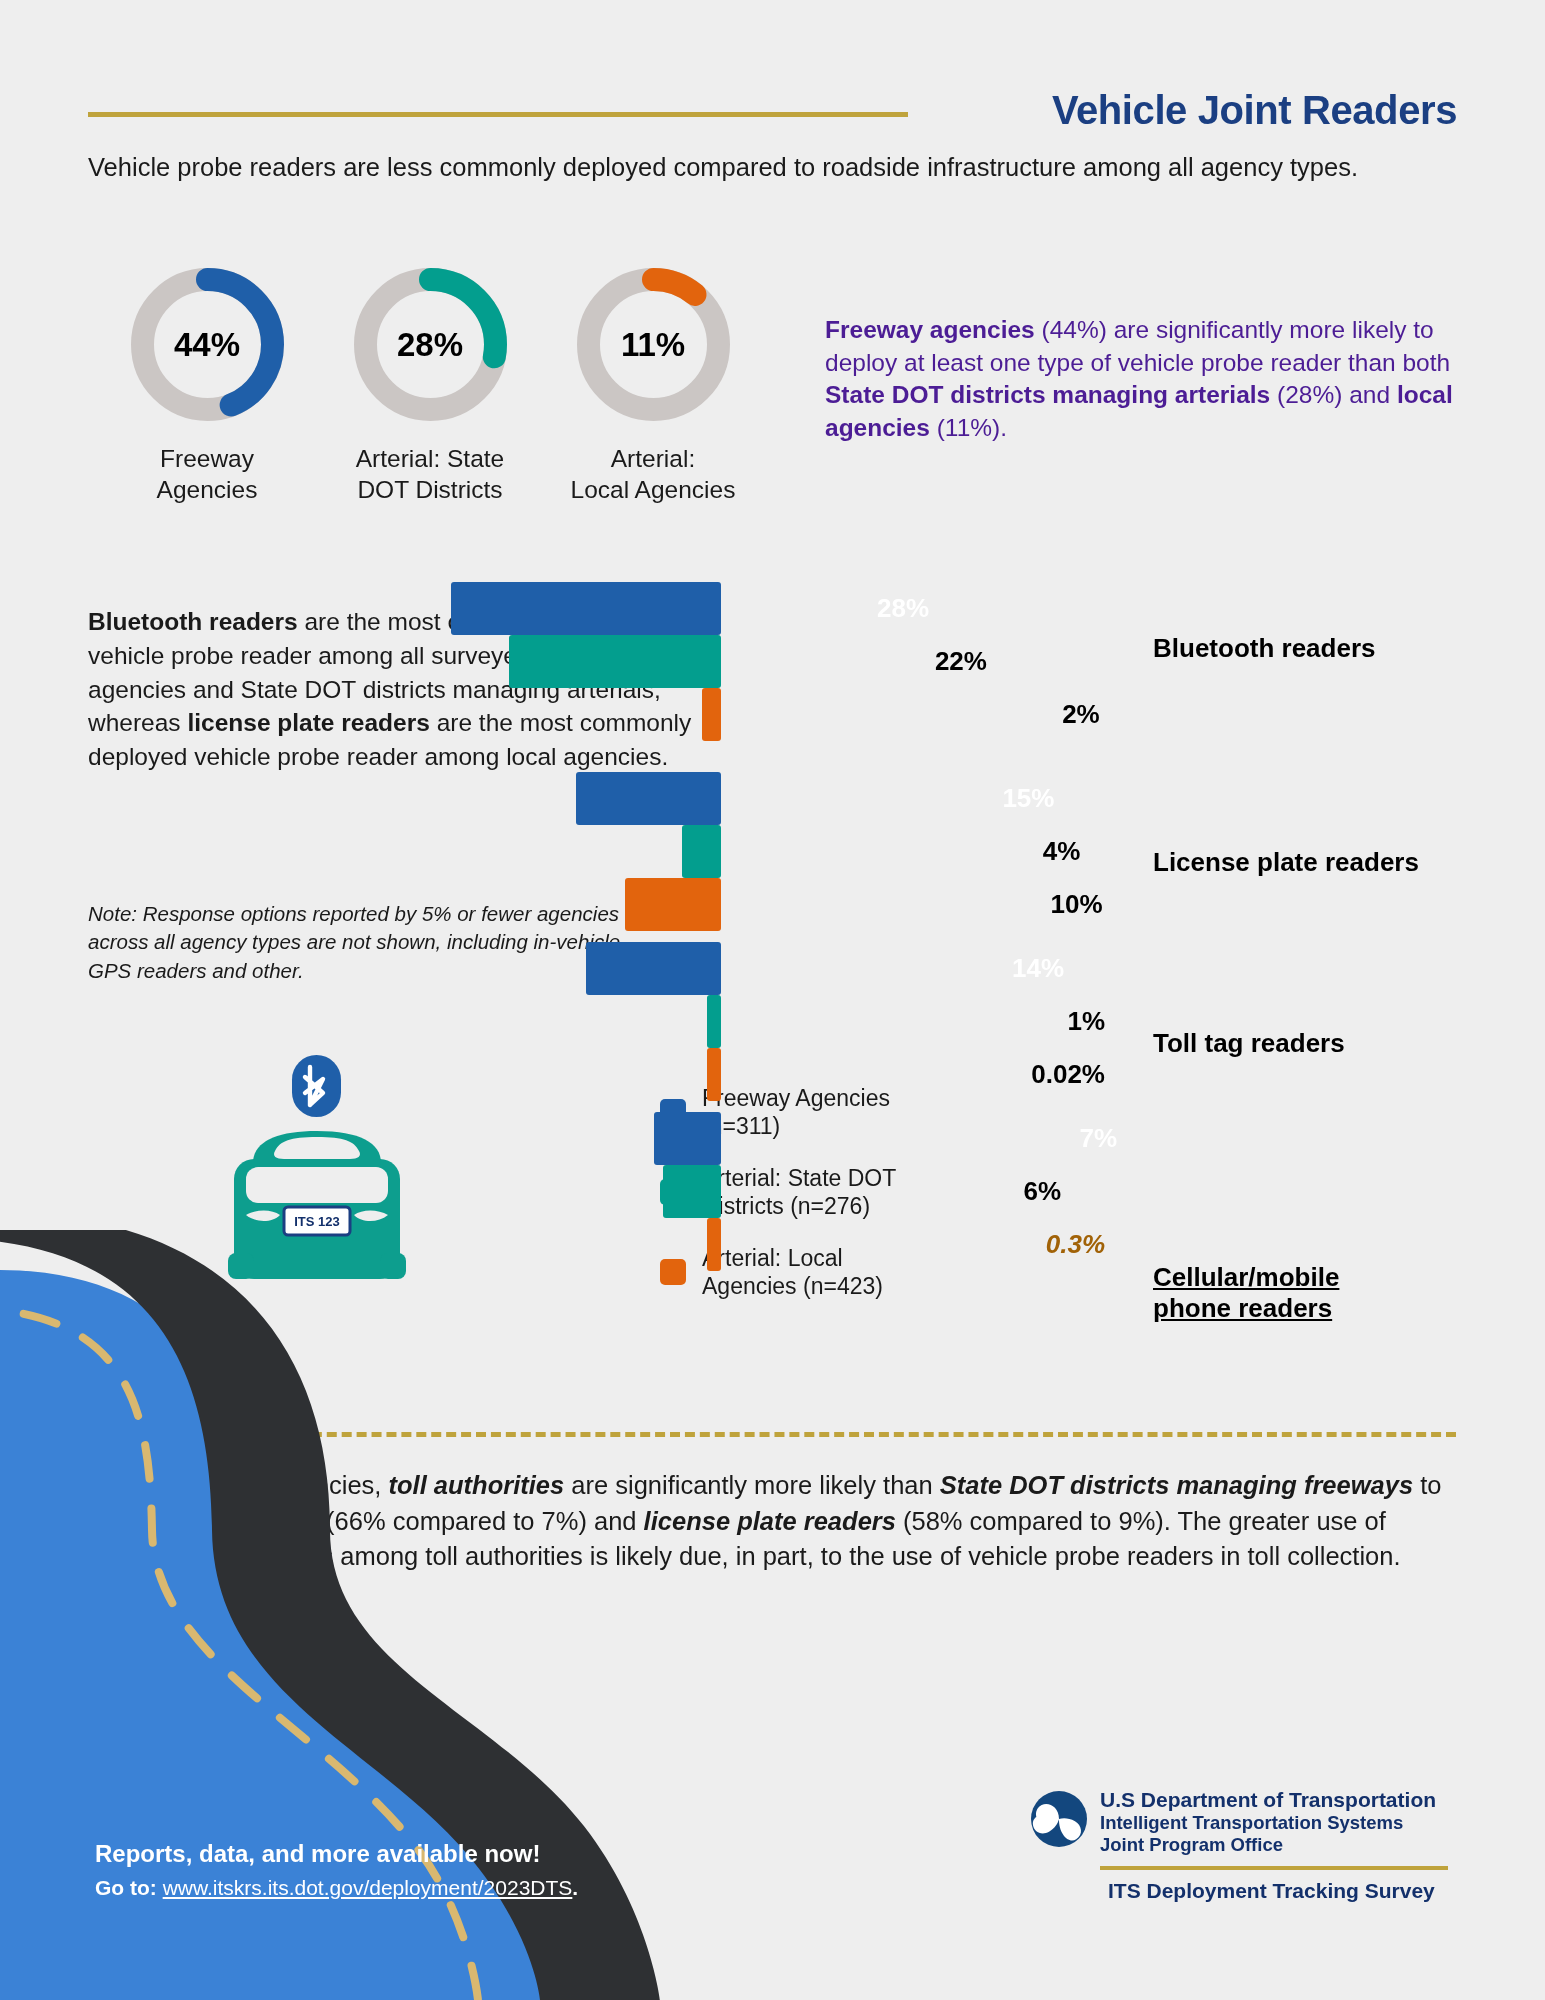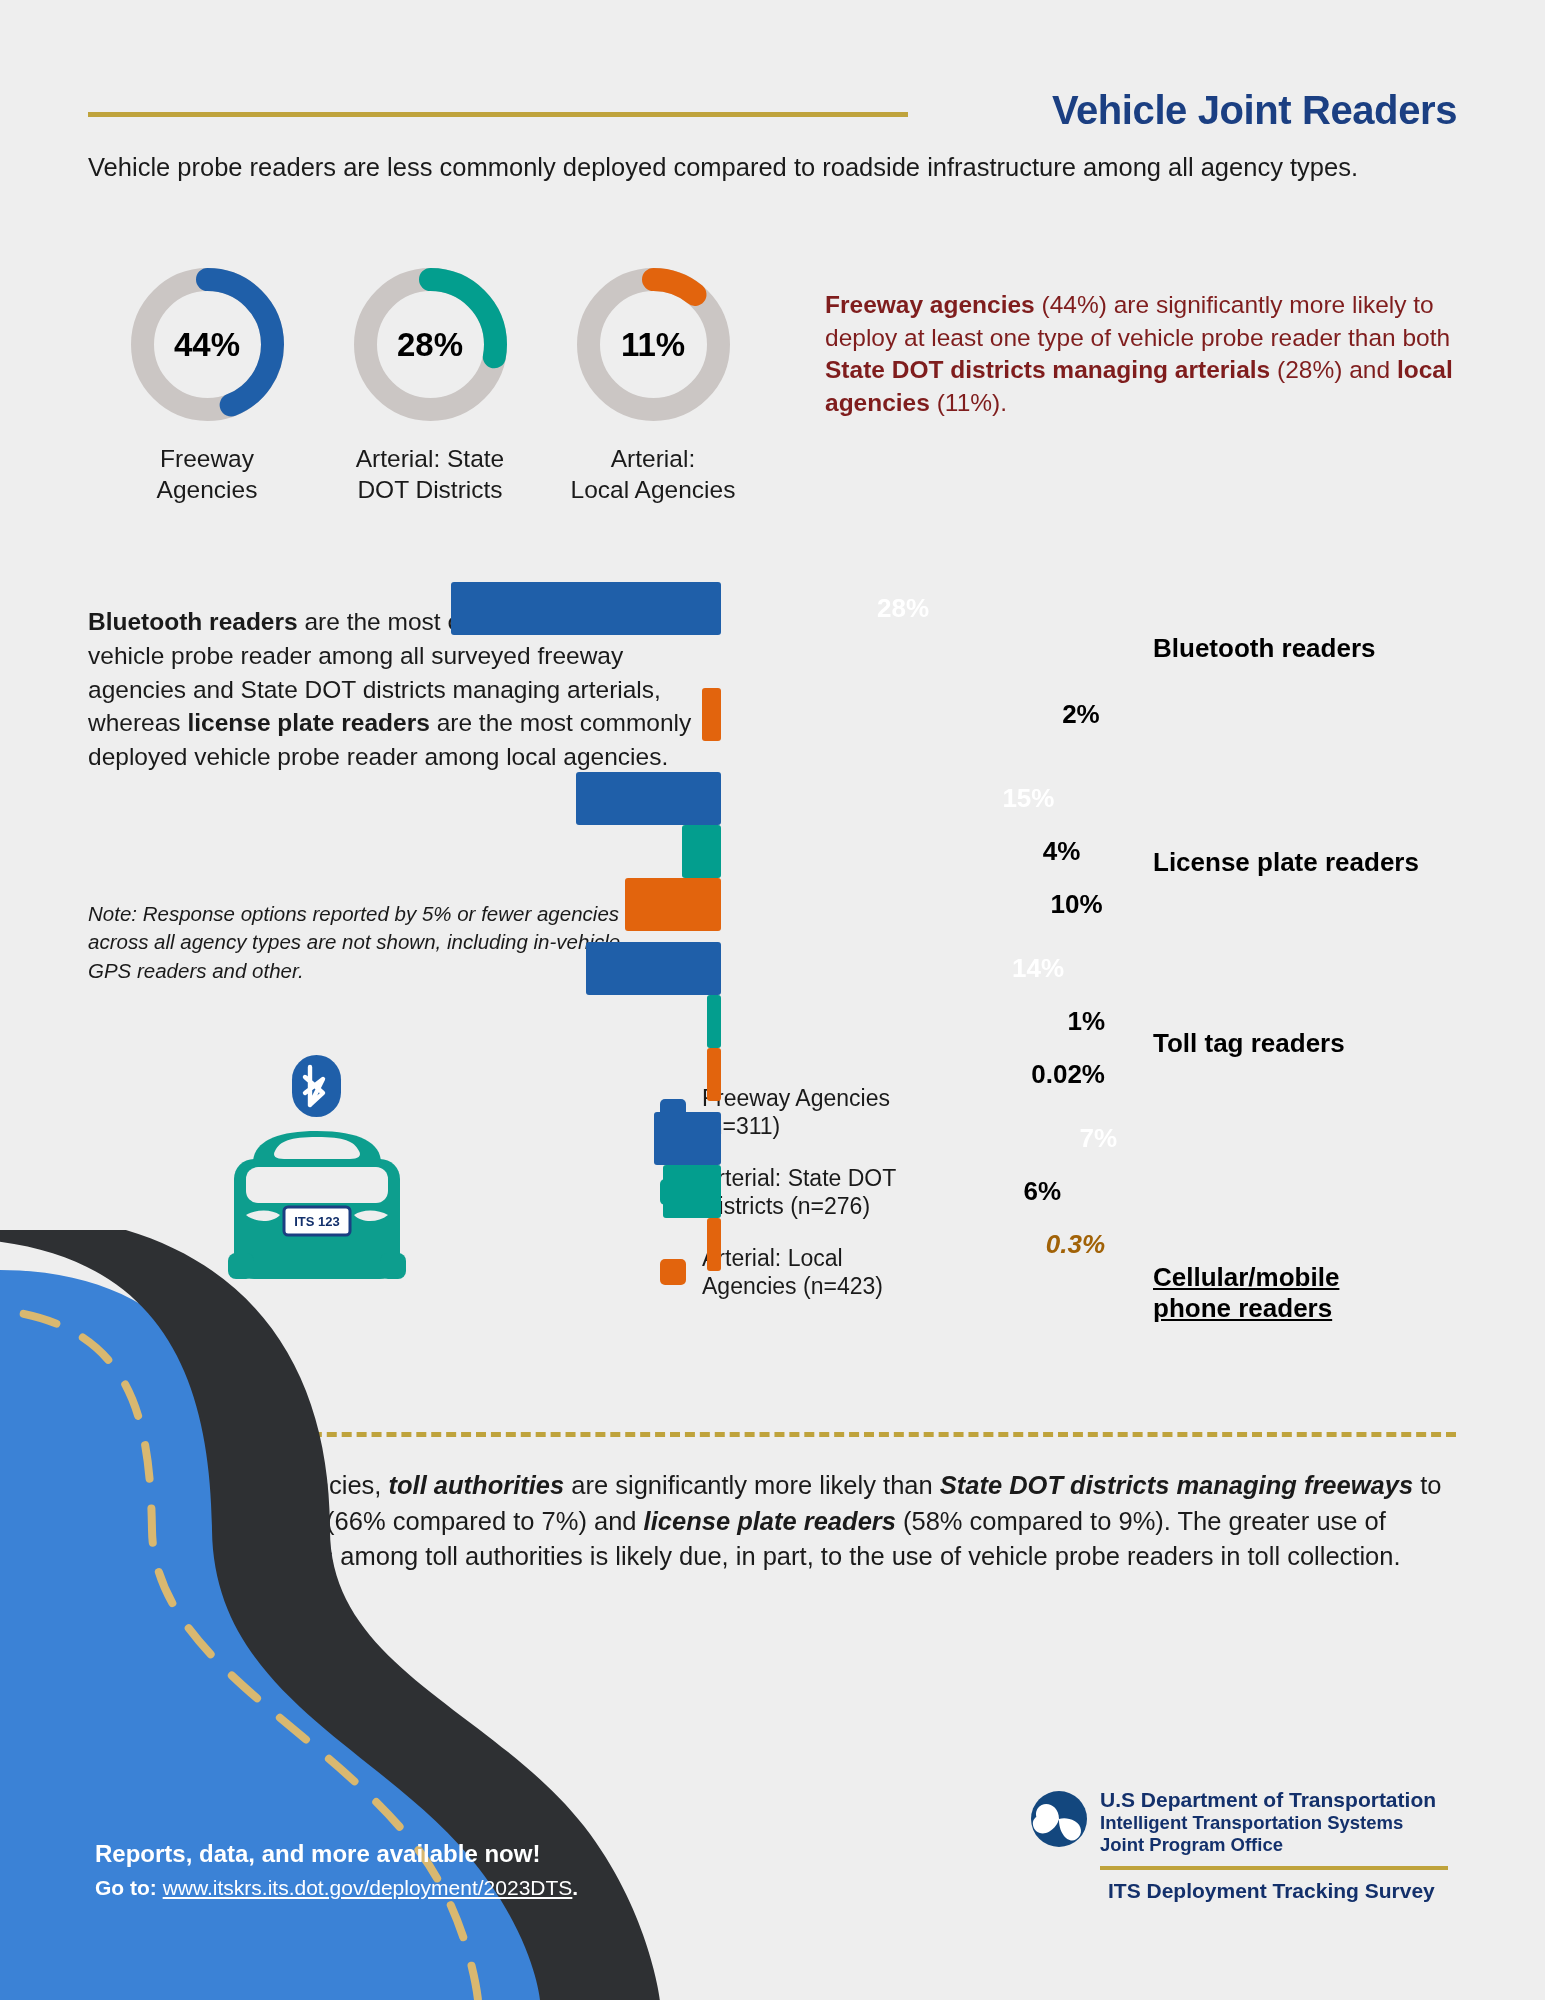--- a/index.html
+++ b/index.html
@@ -43,22 +43,22 @@
     position: absolute; left: 0; top: 0; width: 165px; height: 165px;
     display: flex; align-items: center; justify-content: center;
     font-size: 33px; font-weight: bold; color: #000;
   }
   .donut-label {
     margin-top: 16px; font-size: 24.5px; line-height: 1.27; color: #1a1a1a;
   }
 
   
   .donut-side {
-    position: absolute; left: 825px; top: 289px; width: 640px;
-    font-size: 24.5px; line-height: 1.33; color: #7f1d1d;
+    position: absolute; left: 825px; top: 314px; width: 640px;
+    font-size: 24.5px; line-height: 1.33; color: #4c1d95;
   }
   .donut-side b { font-weight: bold; }
 
   
   .left-narr {
     position: absolute; left: 88px; top: 605px; width: 625px;
     font-size: 24.5px; line-height: 1.38; color: #1a1a1a;
   }
   .left-narr b { font-weight: bold; }
   .note {
@@ -227,20 +227,24 @@
     <span class="legend-swatch" style="background:#e2640d"></span>
     <span class="legend-text" style="white-space:pre-line">Arterial: Local
 Agencies (n=423)</span>
   </div>
 </div>
 
 <div class="bars" id="bar-chart">
     <div class="bar-row" style="left: 0px; top: 582px; width: 1133px;">
       <div class="bar-rect" style="width: 269.92px; right: 412px; background: rgb(31, 95, 169);"></div>
       <div class="bar-lab-in" style="left: 877.08px; color: rgb(255, 255, 255);">28%</div>
+    </div>
+    <div class="bar-row" style="left: 0px; top: 635px; width: 1133px;">
+      <div class="bar-rect" style="width: 212.08px; right: 412px; background: rgb(3, 158, 142);"></div>
+      <div class="bar-lab-in" style="left: 934.92px; color: rgb(0, 0, 0);">22%</div>
     </div>
     <div class="bar-row" style="left: 0px; top: 688px; width: 1133px;">
       <div class="bar-rect" style="width: 19.28px; right: 412px; background: rgb(226, 100, 13);"></div>
       <div class="bar-lab-out" style="left: 1059.72px; width: 40px; color: rgb(0, 0, 0);">2%</div>
     </div>
     <div class="cat-label" style="left: 1153px; top: 633px; width: 340px;">Bluetooth readers</div>
     <div class="bar-row" style="left: 0px; top: 772px; width: 1133px;">
       <div class="bar-rect" style="width: 144.6px; right: 412px; background: rgb(31, 95, 169);"></div>
       <div class="bar-lab-in" style="left: 1002.4px; color: rgb(255, 255, 255);">15%</div>
     </div>

